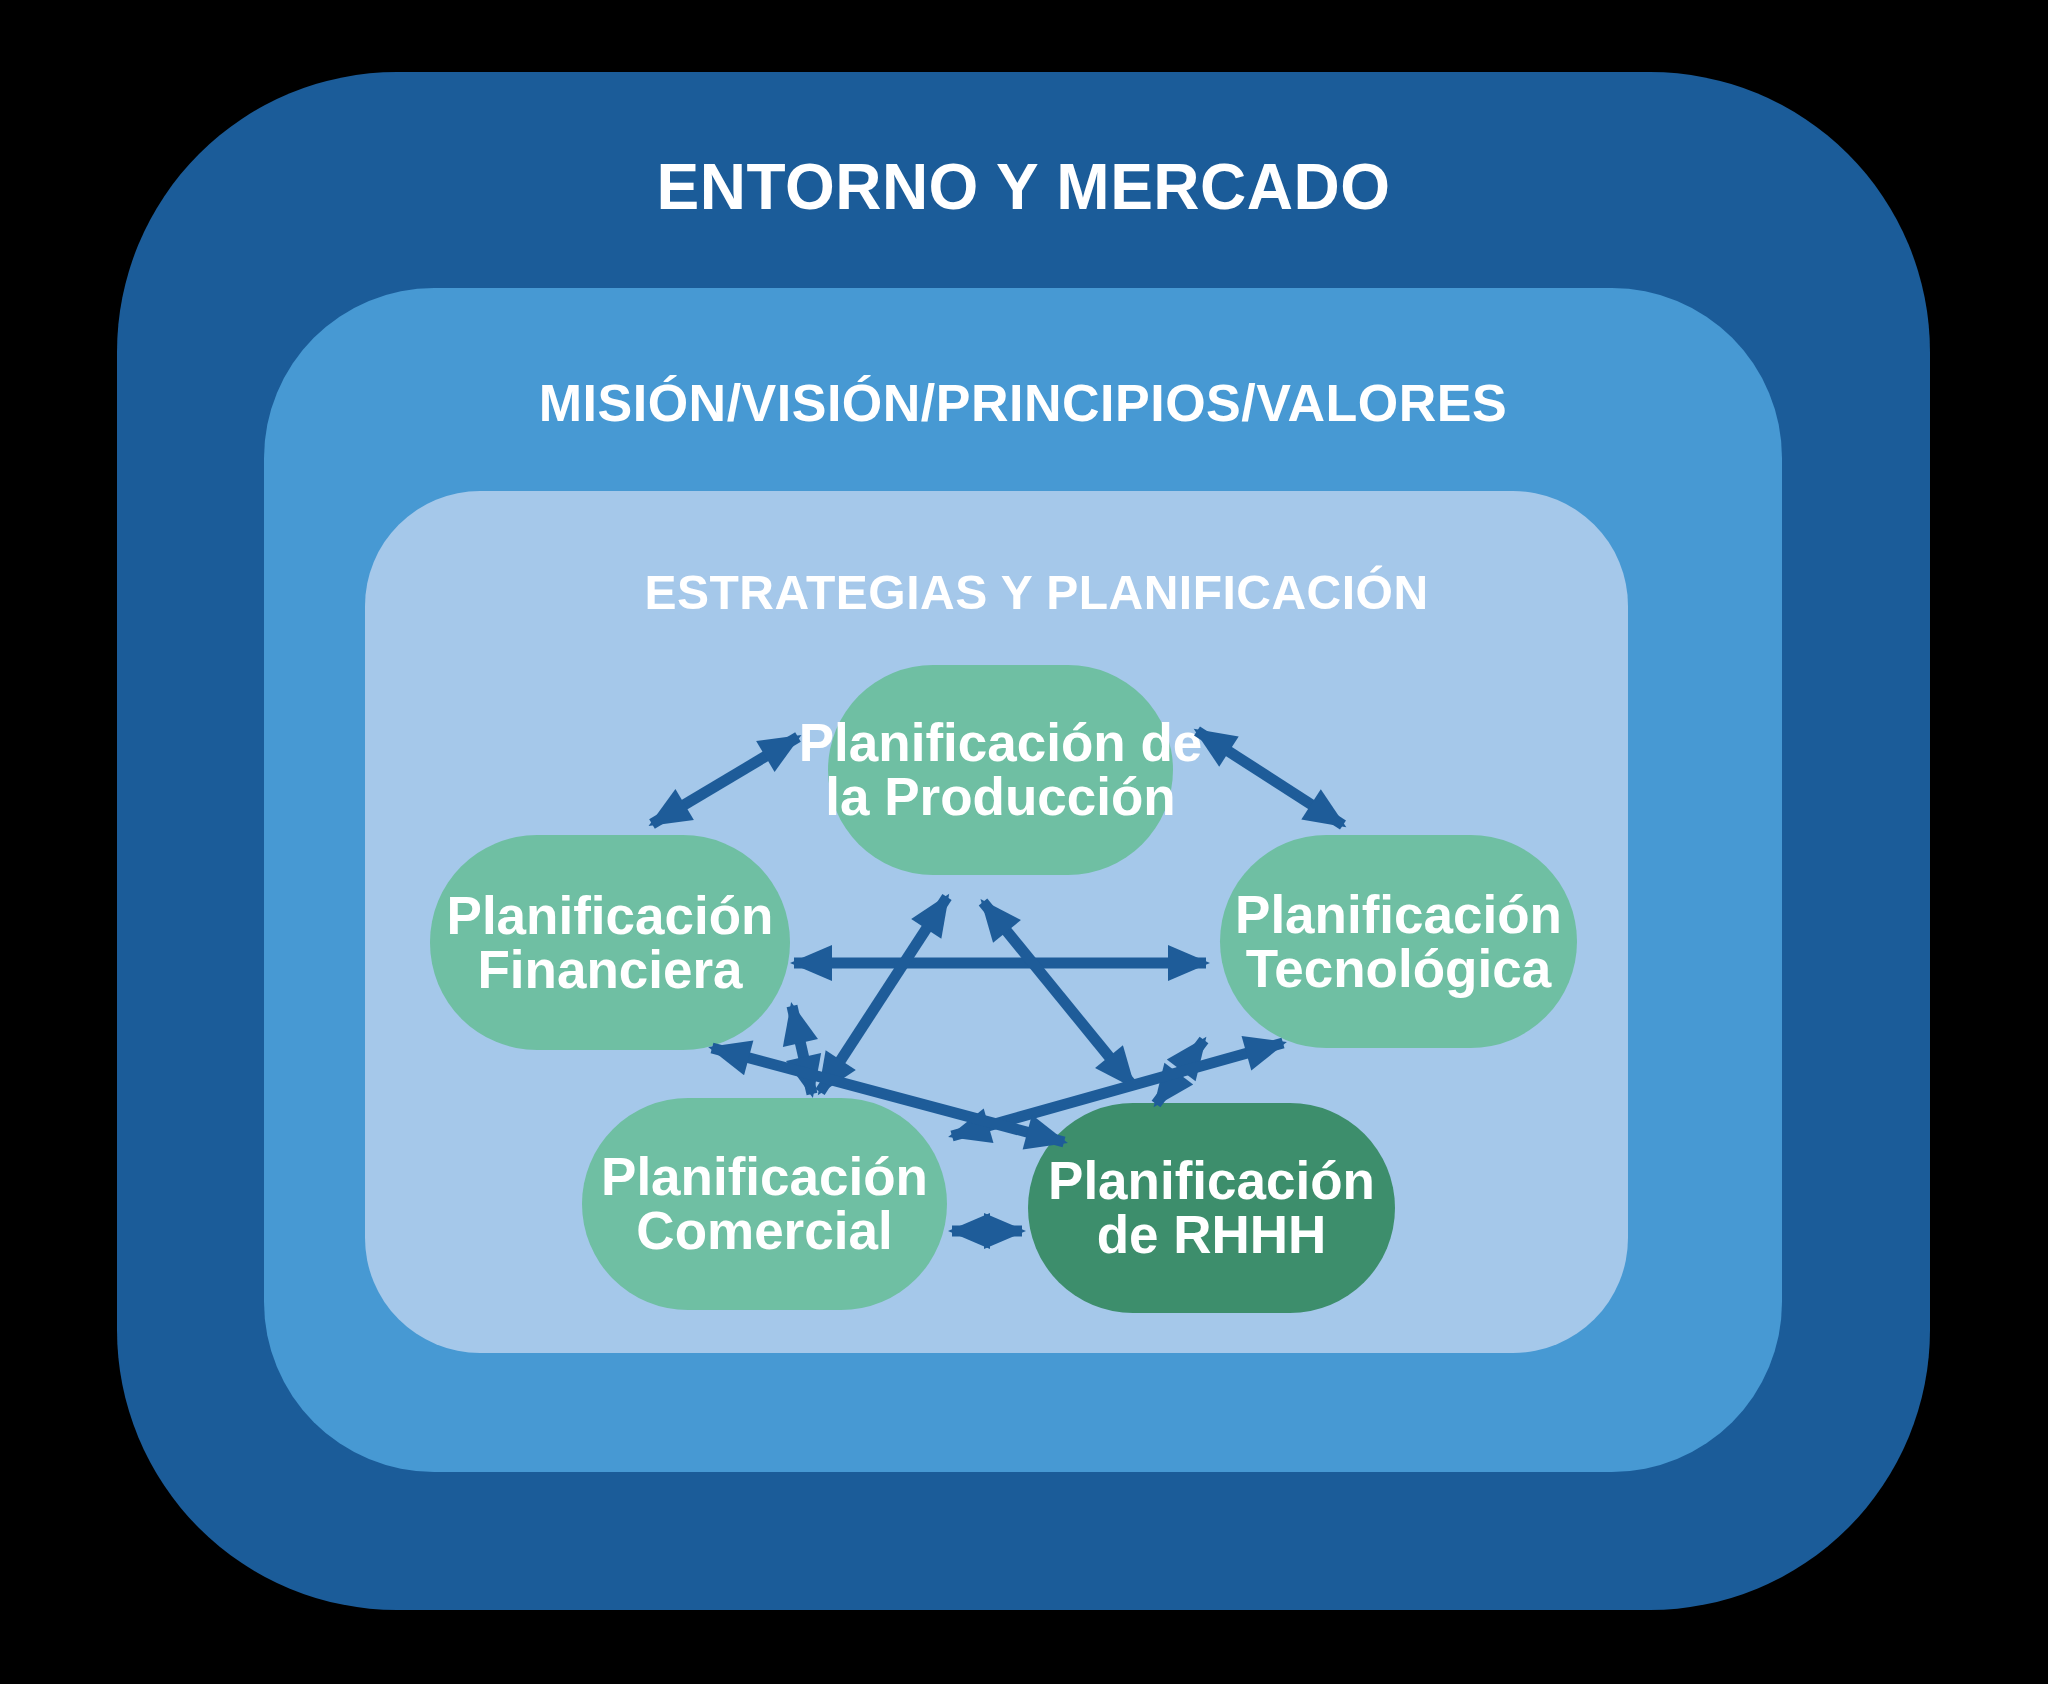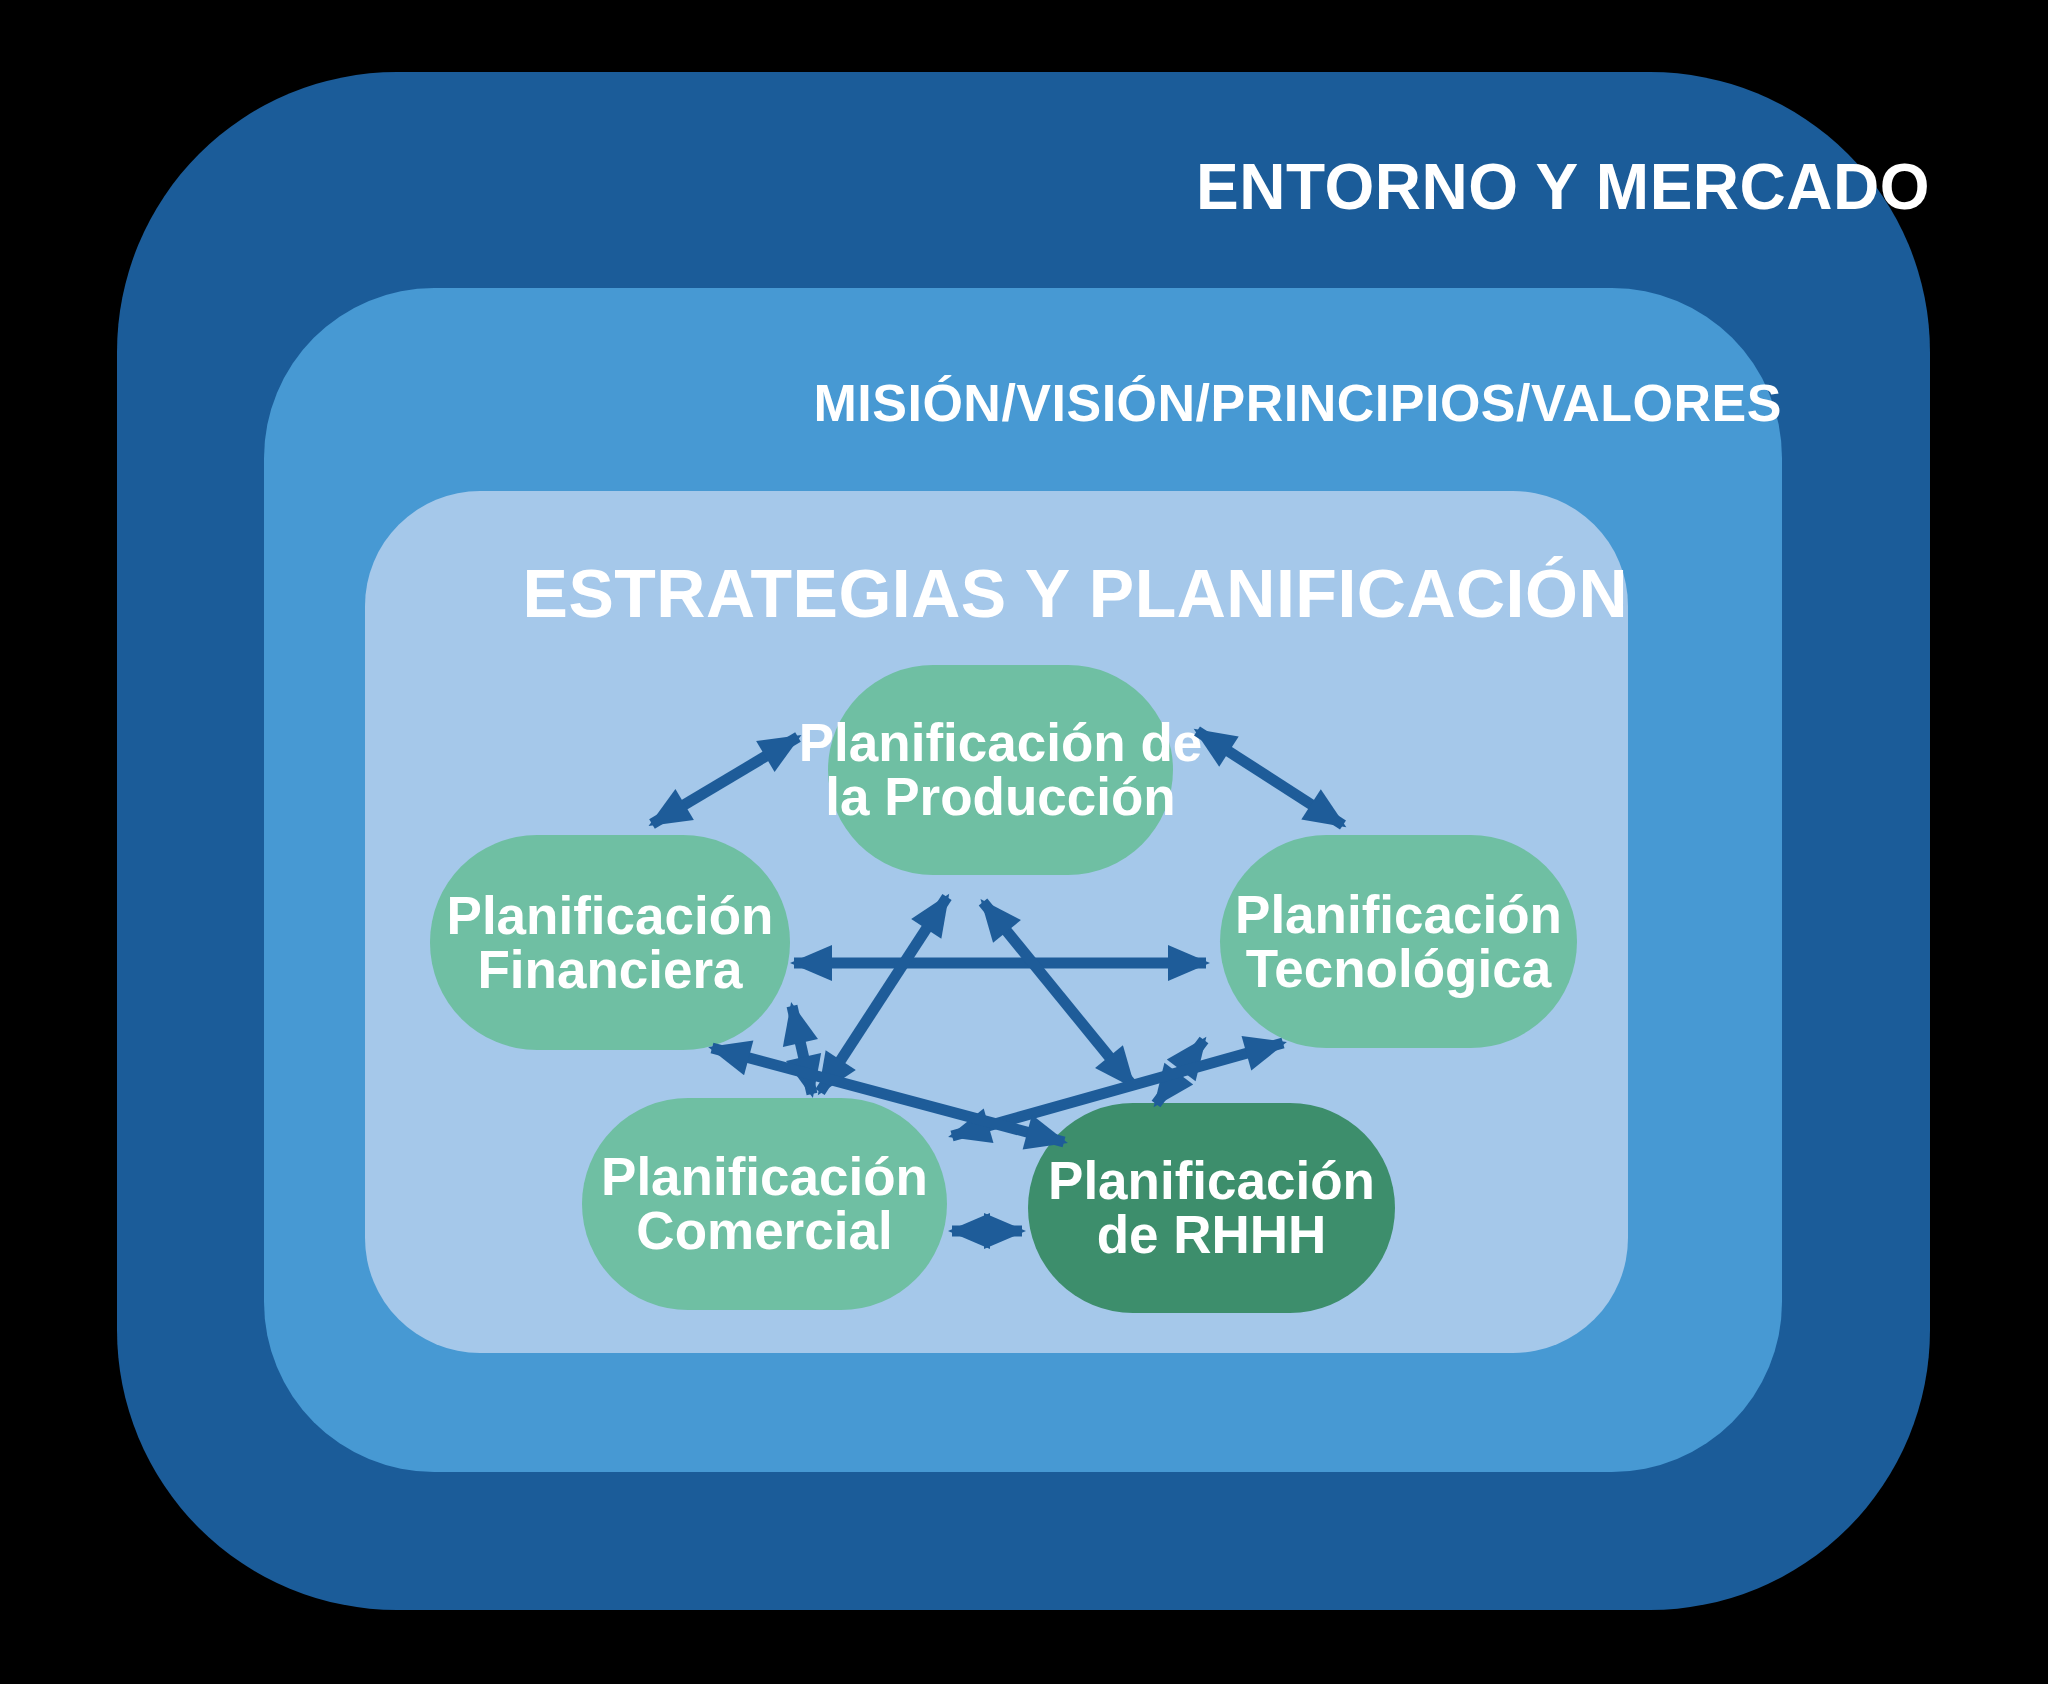--- a/index.html
+++ b/index.html
@@ -25,27 +25,27 @@
     background: #4799D3; border-radius: 170px;
   }
   .layer.inner {
     left: 365px; top: 491px; width: 1263px; height: 862px;
     background: #A5C8EA; border-radius: 115px;
   }
   .band-title {
     position: absolute;
     color: #ffffff;
     font-weight: bold;
-    text-align: right;
+    text-align: center;
     letter-spacing: 0.5px;
     white-space: pre;
   }
   .outer-title  { left: 117px; width: 1813px; top: 152px; font-size: 64px; line-height: 70px; }
   .middle-title { left: 264px; width: 1518px; top: 368px; font-size: 52px; line-height: 70px; }
-  .inner-title  { left: 365px; width: 1263px; top: 556px; font-size: 68px; line-height: 74px; text-indent: 80px; }
+  .inner-title  { left: 365px; width: 1263px; top: 556px; font-size: 48px; line-height: 74px; text-indent: 80px; }
   .node {
     position: absolute;
     border-radius: 107px;
     display: flex;
     align-items: center;
     justify-content: center;
     color: #ffffff;
     font-weight: bold;
     font-size: 53px;
     line-height: 54px;

